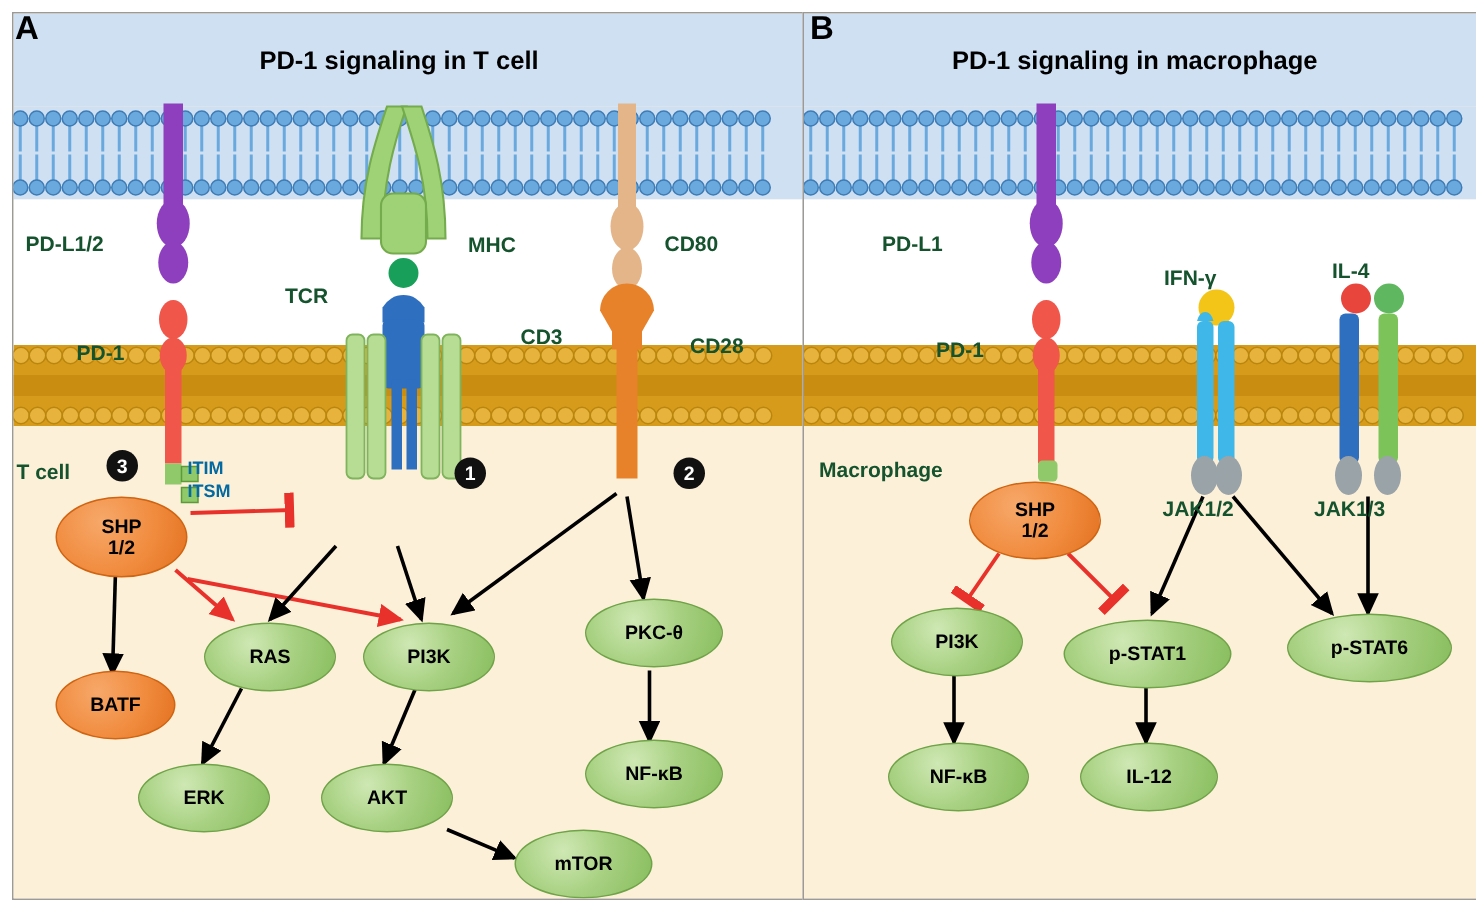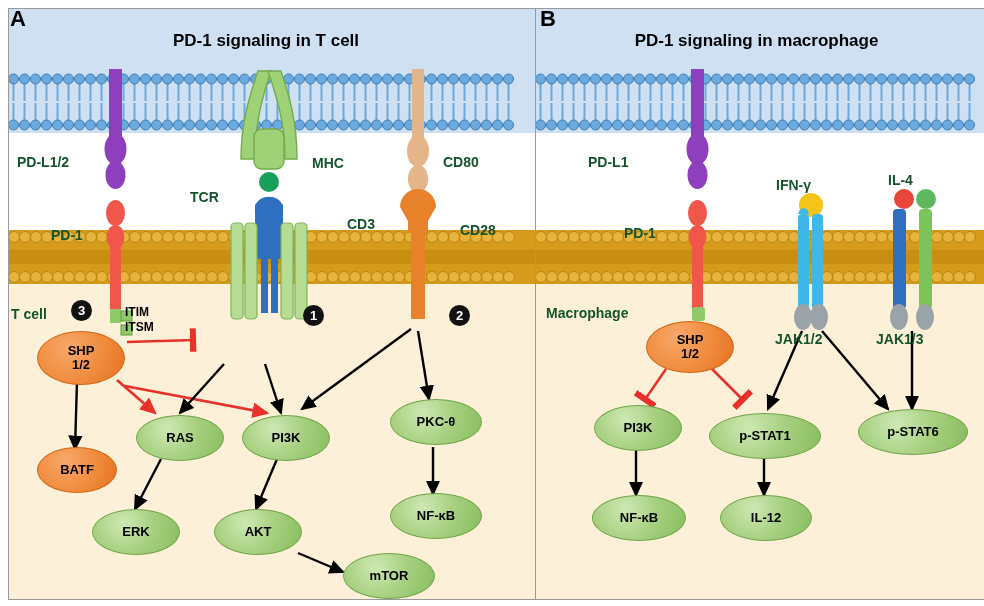--- a/index.html
+++ b/index.html
@@ -21,21 +21,21 @@
   .cell-bg{position:absolute;left:0;right:0;background:#fdf0d8;}
   
   .goldmem{position:absolute;left:0;right:0;height:54px;background:#d79b1b;}
   .goldmem .goldband{position:absolute;left:0;right:0;height:14px;background:#c98d12;}
 
   .oval{position:absolute;border-radius:50%;display:flex;align-items:center;justify-content:center;text-align:center;font-size:13px;font-weight:bold;color:#000;line-height:1.05;}
   .green-oval{background:radial-gradient(circle at 35% 30%, #cfe8b4 0%, #a8d182 45%, #86bc5c 100%);border:1px solid #6fa348;}
   .orange-oval{background:radial-gradient(circle at 35% 30%, #f7a86a 0%, #f08a3c 55%, #e2701f 100%);border:1px solid #cf6412;}
 
   .lbl{position:absolute;font-size:14px;font-weight:bold;color:#14532d;white-space:nowrap;}
-  .lbl-sm{position:absolute;font-size:12px;font-weight:bold;color:#000000;white-space:nowrap;}
+  .lbl-sm{position:absolute;font-size:12px;font-weight:bold;color:#0369a1;white-space:nowrap;}
 
   .numdot{position:absolute;width:21px;height:21px;border-radius:50%;background:#111;color:#fff;font-size:13px;font-weight:bold;display:flex;align-items:center;justify-content:center;}
 
   svg.ov{position:absolute;left:0;top:0;overflow:visible;}
 </style>
 </head>
 <body>
 
 <div class="stage">
 

